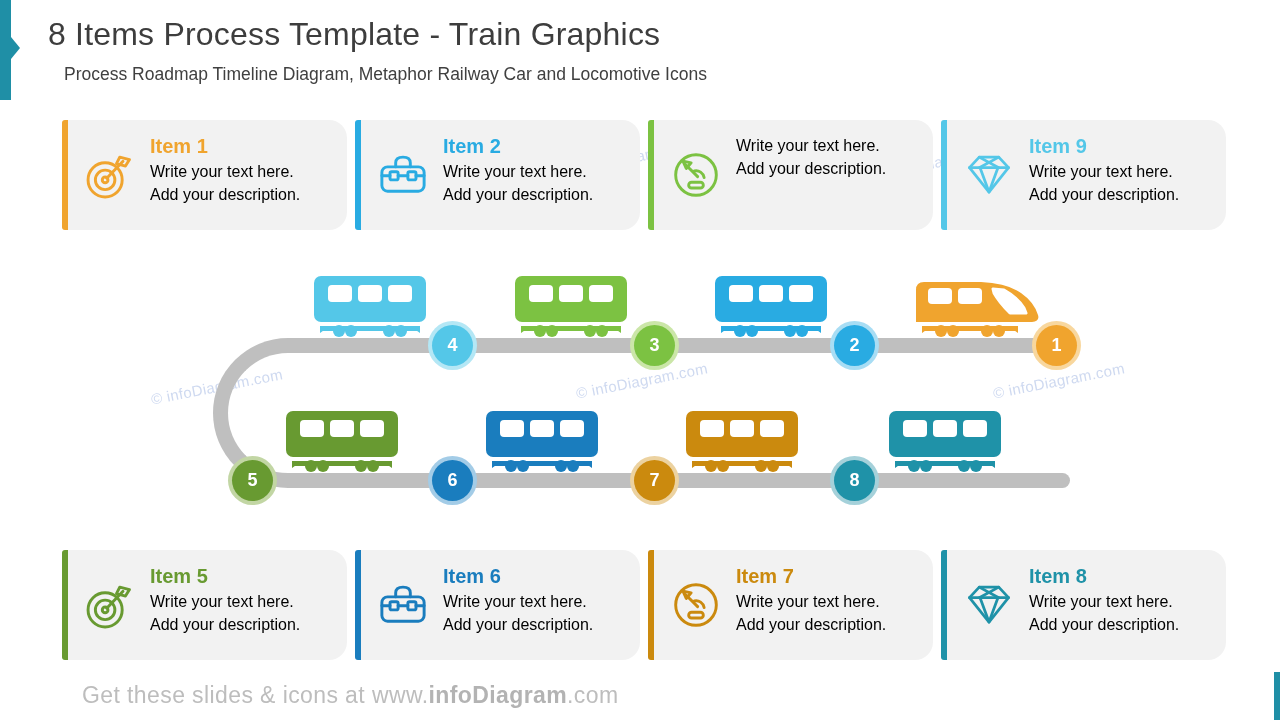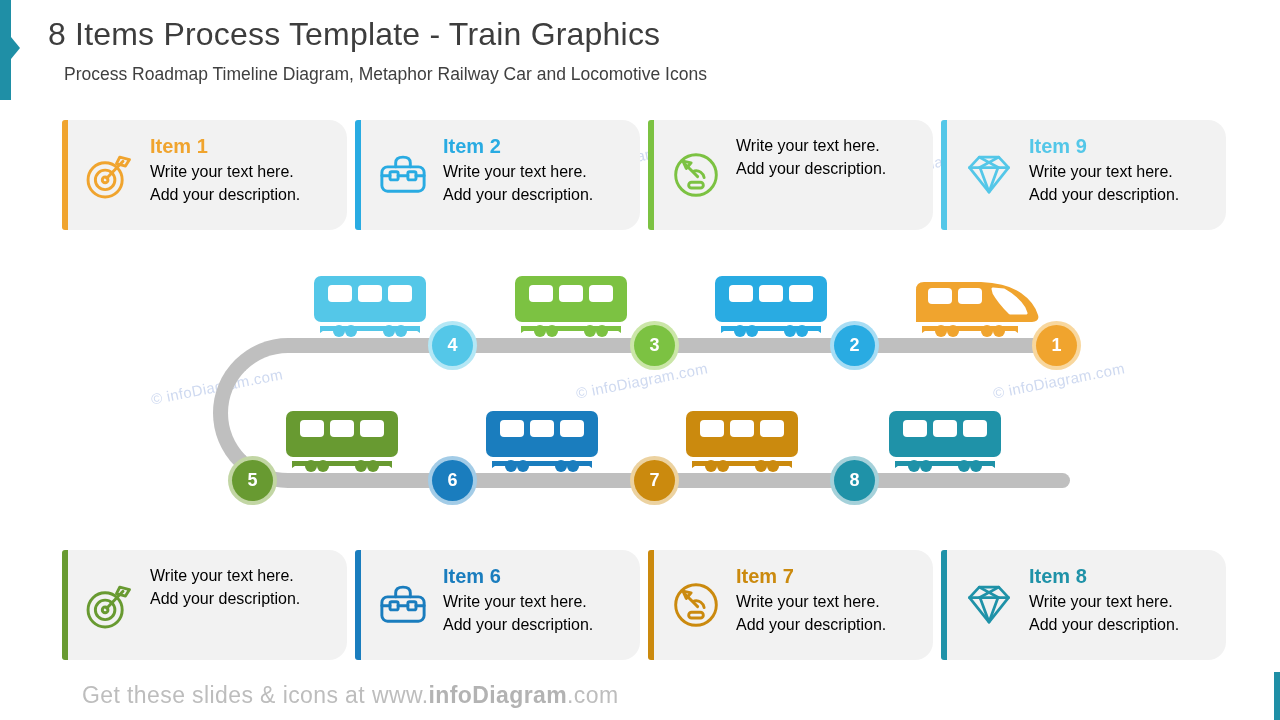--- a/index.html
+++ b/index.html
@@ -228,20 +228,21 @@
 
   <div class="cards-row bottom">
     <div class="card" style="--c: #689a31;">
       <div class="card-bar"></div>
       <span class="card-icon">
           <svg viewBox="0 0 64 64">
             <use href="#ic-target"></use>
           </svg>
         </span>
       <div class="card-text">
+        <div class="card-title">Item 5</div>
         <div class="card-line">Write your text here.</div>
         <div class="card-line">Add your description.</div>
       </div>
     </div>
     <div class="card" style="--c: #1a7dbe;">
       <div class="card-bar"></div>
       <span class="card-icon">
           <svg viewBox="0 0 64 64">
             <use href="#ic-toolbox"></use>
           </svg>

